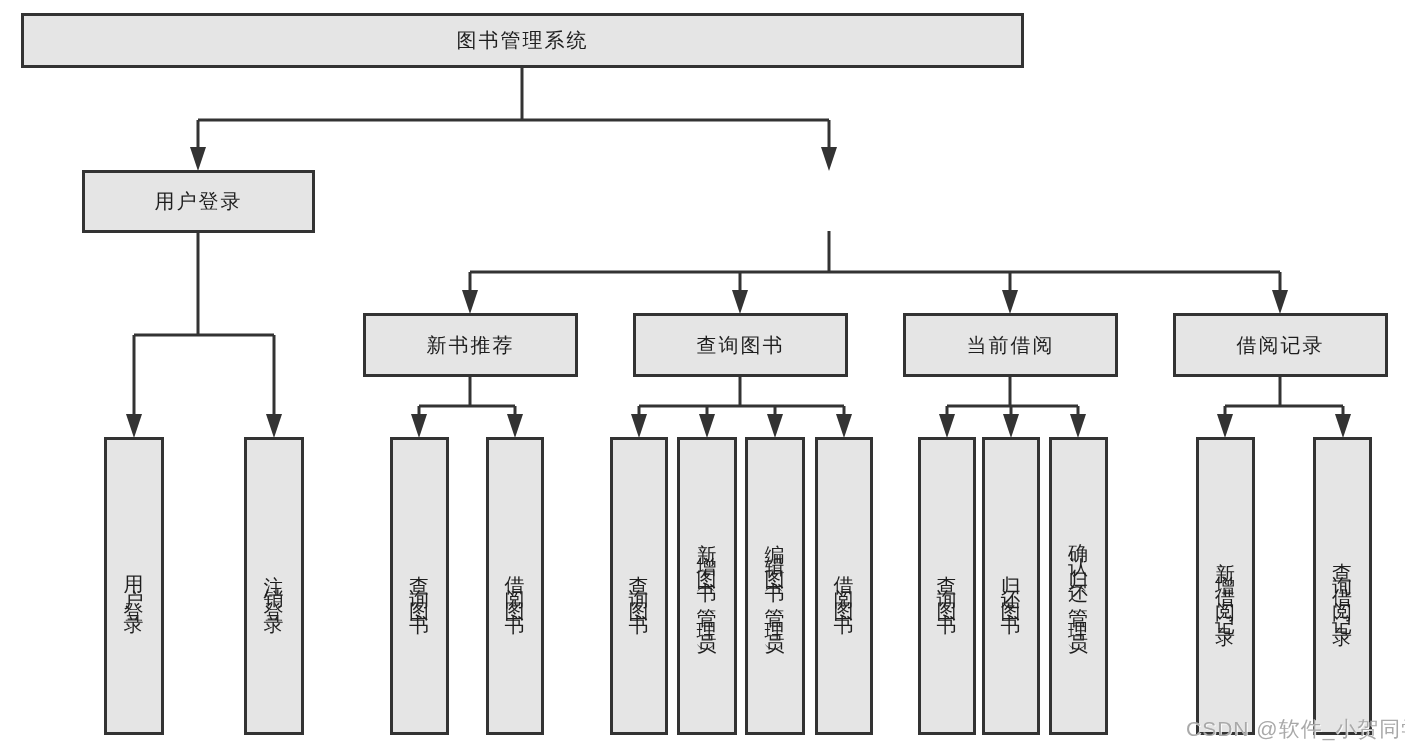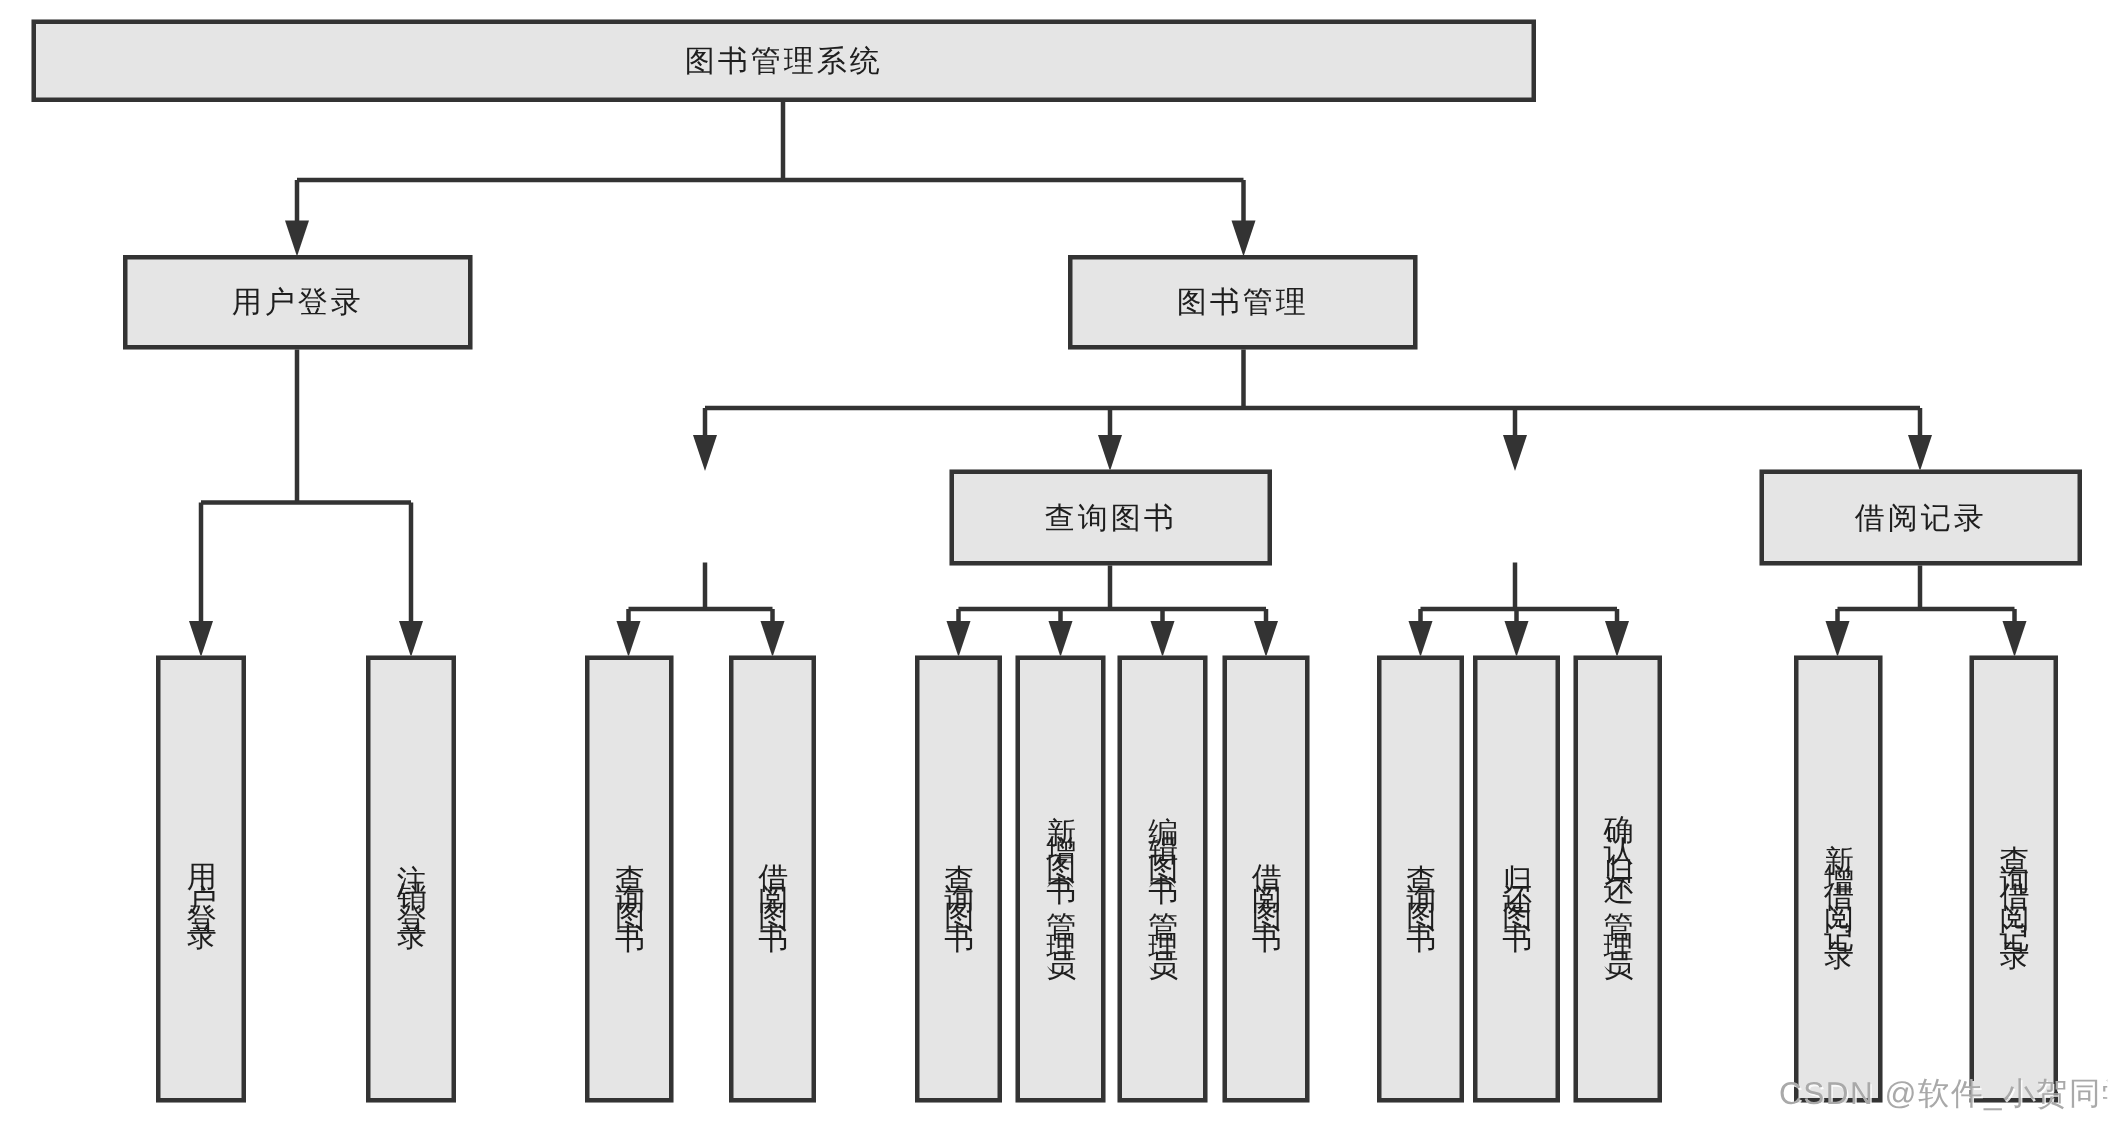--- a/index.html
+++ b/index.html
@@ -143,23 +143,24 @@
     <path class="cline" d="M1225,406 L1343,406"></path>
     <path class="cline" d="M1225,406 L1225,417"></path>
     <polygon class="ahead" points="1217,414 1233,414 1225,438"></polygon>
     <path class="cline" d="M1343,406 L1343,417"></path>
     <polygon class="ahead" points="1335,414 1351,414 1343,438"></polygon>
   </svg>
 
   <div class="node root-box">图书管理系统</div>
 
   <div class="node l2-a">用户登录</div>
-  <div class="node l2-b">图书管理</div>
 
+  <div class="node l3 l3-a">新书推荐</div>
   <div class="node l3 l3-b">查询图书</div>
+  <div class="node l3 l3-c">当前借阅</div>
   <div class="node l3 l3-d">借阅记录</div>
 
   <div class="node vnode leaf leaf-ua">用户登录</div>
   <div class="node vnode leaf leaf-ub">注销登录</div>
 
   <div class="node vnode leaf leaf-ra">查询图书</div>
   <div class="node vnode leaf leaf-rb">借阅图书</div>
 
   <div class="node vnode leaf leaf-ba">查询图书</div>
   <div class="node vnode leaf leaf-bb">新增图书（管理员）</div>

